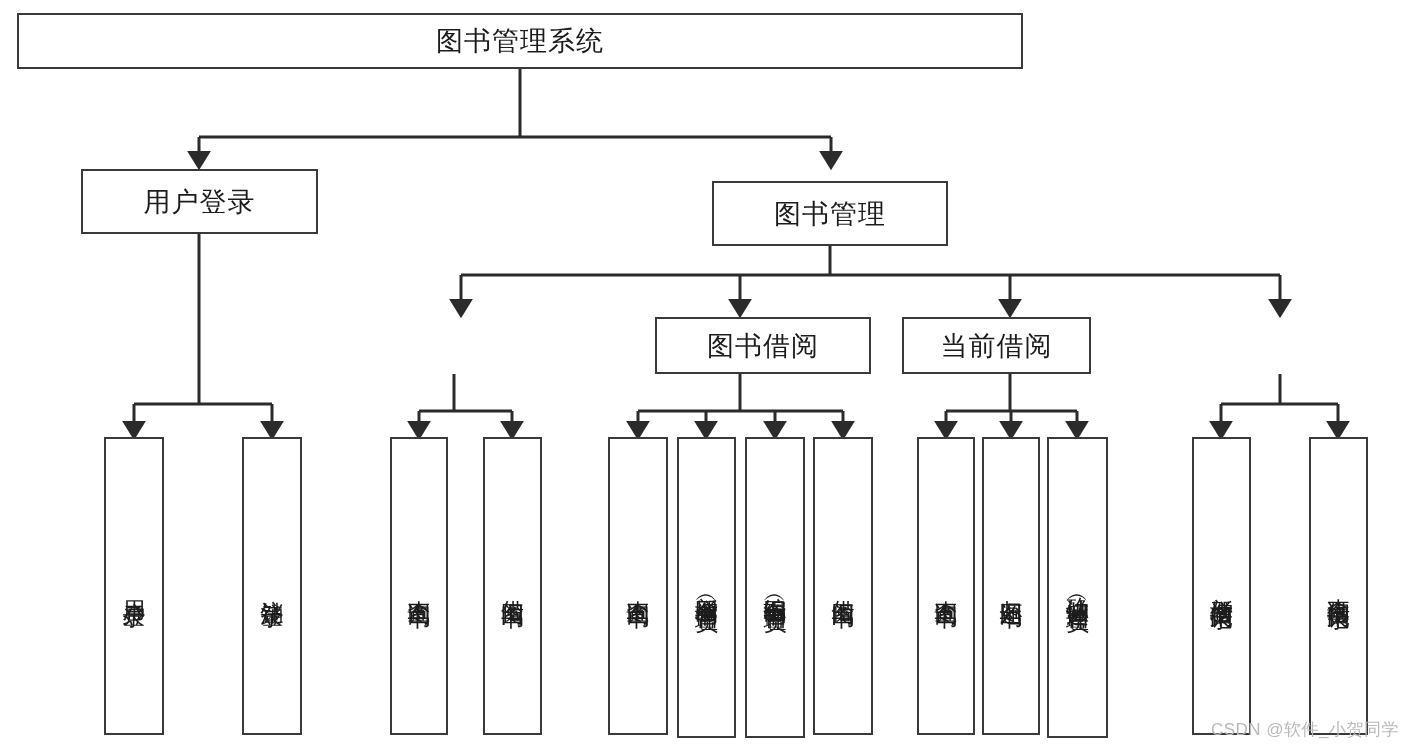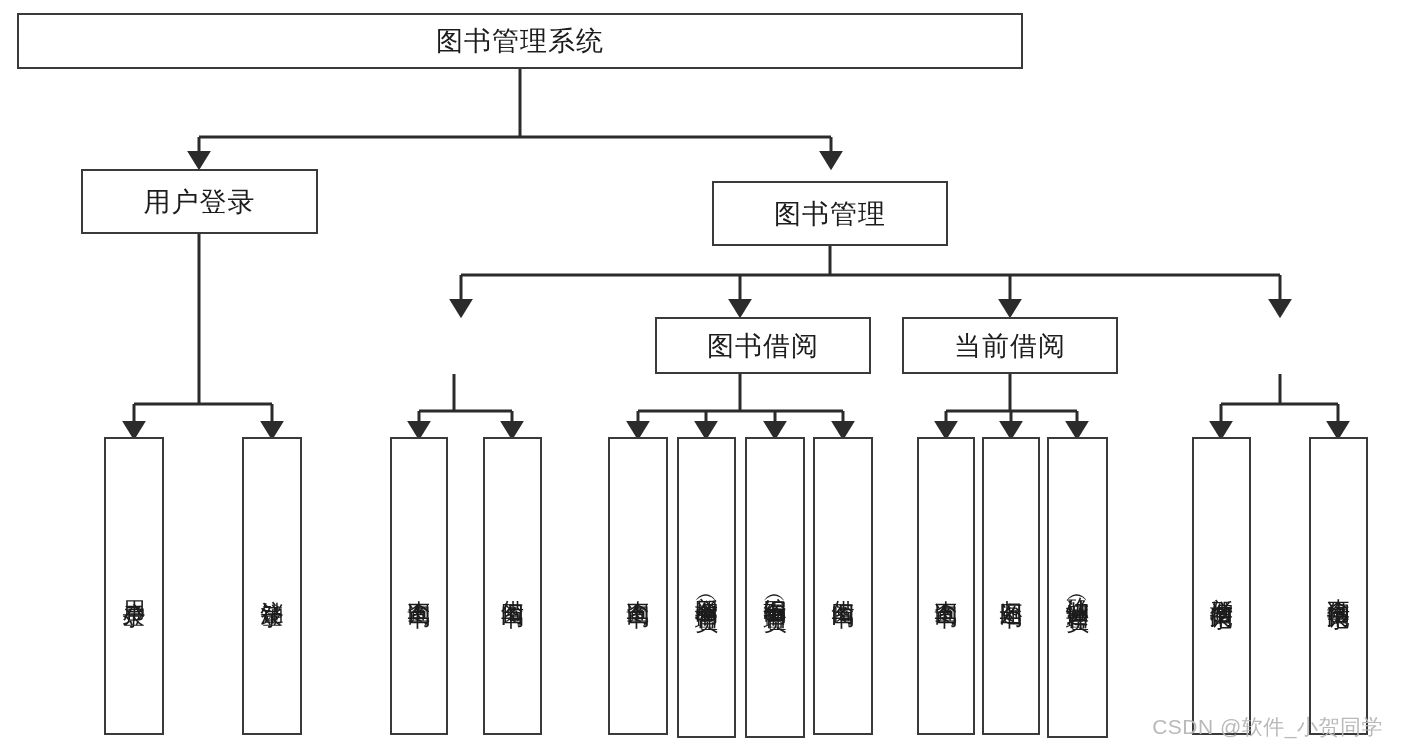--- a/index.html
+++ b/index.html
@@ -49,23 +49,23 @@
   #edges {
     position: absolute;
     left: 0;
     top: 0;
     width: 1405px;
     height: 747px;
     pointer-events: none;
   }
   #watermark {
     position: absolute;
-    right: 22px;
+    right: 6px;
     bottom: 6px;
-    font-size: 21px;
+    font-size: 17px;
     color: #b9b9b9;
     letter-spacing: 0.5px;
     white-space: nowrap;
   }
 </style>
 </head>
 <body>
 
 <div id="canvas">
 
@@ -126,21 +126,21 @@
   <div class="node horiz" style="left:81px;top:169px;width:237px;height:65px;">
     <span class="label">用户登录</span>
   </div>
   <div class="node horiz" style="left:712px;top:169px;width:236px;height:65px;margin-top:12px;">
     <span class="label">图书管理</span>
   </div>
 
   <div class="node horiz" style="left:632px;top:317px;width:216px;height:57px;margin-left:23px;">
     <span class="label">图书借阅</span>
   </div>
-  <div class="node horiz" style="left:902px;top:317px;width:216px;height:57px;">
+  <div class="node horiz" style="left:902px;top:317px;width:189px;height:57px;">
     <span class="label">当前借阅</span>
   </div>
 
   <div class="node vert" style="left:104px;top:437px;width:60px;height:298px;">
     <span class="label">用户登录</span>
   </div>
   <div class="node vert" style="left:242px;top:437px;width:60px;height:298px;">
     <span class="label">注销登录</span>
   </div>
   <div class="node vert" style="left:390px;top:437px;width:58px;height:298px;">

